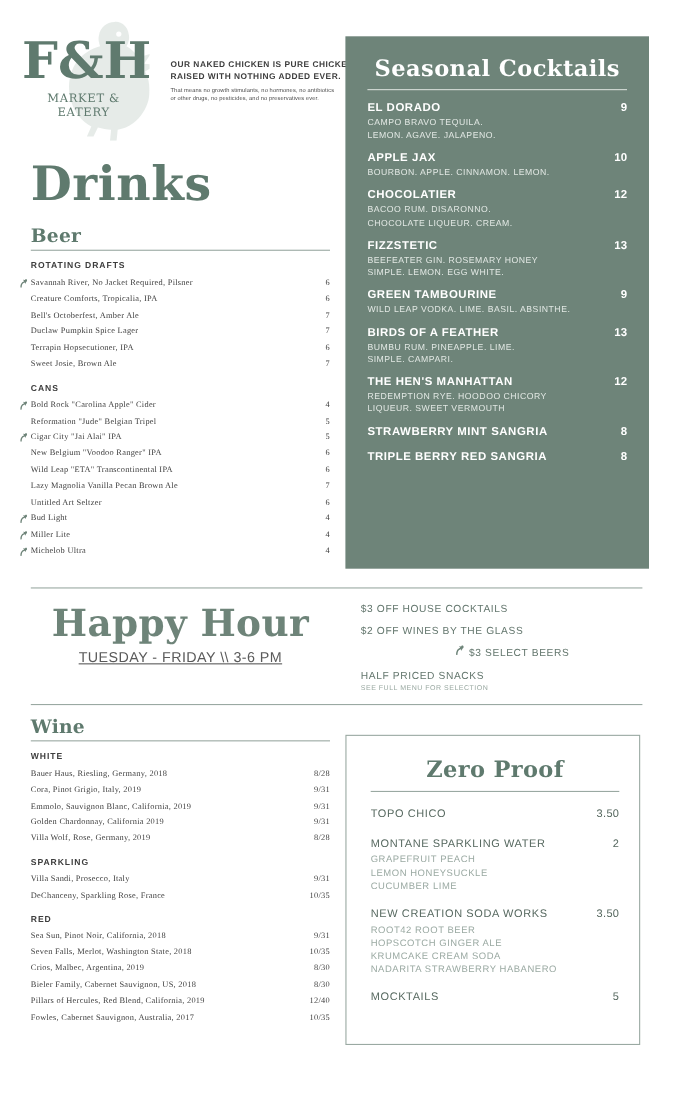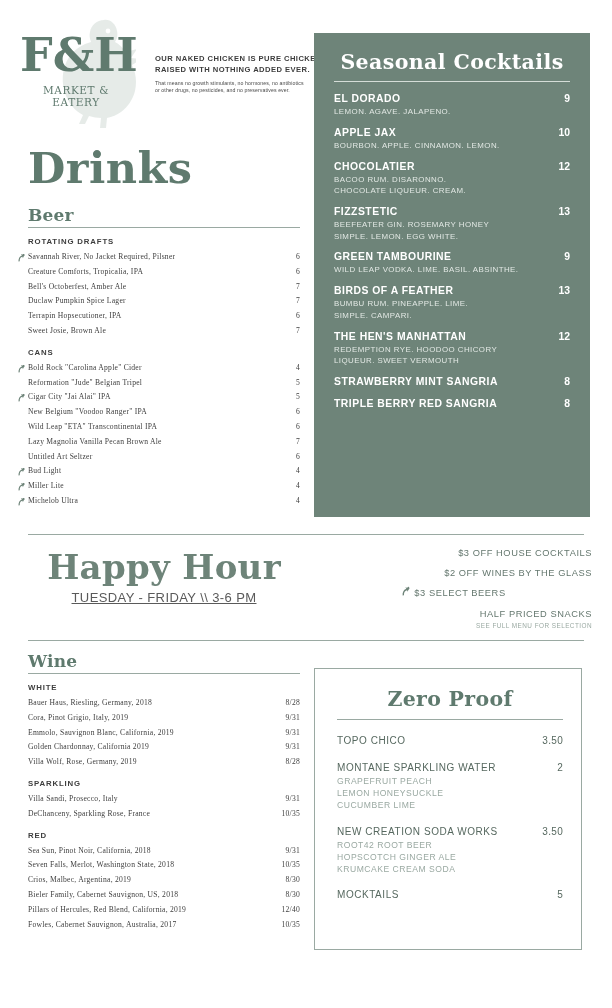--- a/index.html
+++ b/index.html
@@ -240,24 +240,24 @@
   }
   .hh-sub {
     margin-top: 4px;
     font-size: 13px;
     letter-spacing: 0.4px;
     color: #5a5a5a;
     text-decoration: underline;
   }
   .hh-right {
     position: absolute;
-    left: 316px;
+    left: 328px;
     top: 544px;
     width: 276px;
-    text-align: right;
+    text-align: left;
   }
   .hh-line {
     font-size: 9.3px;
     letter-spacing: 0.55px;
     line-height: 19.8px;
     color: #64776e;
   }
   .hh-line.with-icon {
     display: flex;
     align-items: center;
@@ -461,20 +461,21 @@
 
   <div class="cocktails">
     <div class="ck-title">Seasonal Cocktails</div>
     <div class="ck-rule"></div>
     <div id="cocktail-list">
         <div class="ck-item">
           <div class="ck-top">
             <span class="ck-name">EL DORADO</span>
             <span class="ck-price">9</span>
           </div>
+          <div class="ck-desc">CAMPO BRAVO TEQUILA.</div>
           <div class="ck-desc">LEMON. AGAVE. JALAPENO.</div>
         </div>
         <div class="ck-item">
           <div class="ck-top">
             <span class="ck-name">APPLE JAX</span>
             <span class="ck-price">10</span>
           </div>
           <div class="ck-desc">BOURBON. APPLE. CINNAMON. LEMON.</div>
         </div>
         <div class="ck-item">
@@ -641,20 +642,21 @@
           <div class="zp-opt">CUCUMBER LIME</div>
         </div>
         <div class="zp-item">
           <div class="zp-top">
             <span class="zp-name">NEW CREATION SODA WORKS</span>
             <span class="zp-price">3.50</span>
           </div>
           <div class="zp-opt">ROOT42 ROOT BEER</div>
           <div class="zp-opt">HOPSCOTCH GINGER ALE</div>
           <div class="zp-opt">KRUMCAKE CREAM SODA</div>
+          <div class="zp-opt">NADARITA STRAWBERRY HABANERO</div>
         </div>
         <div class="zp-item">
           <div class="zp-top">
             <span class="zp-name">MOCKTAILS</span>
             <span class="zp-price">5</span>
           </div>
         </div>
       </div>
   </div>
 

